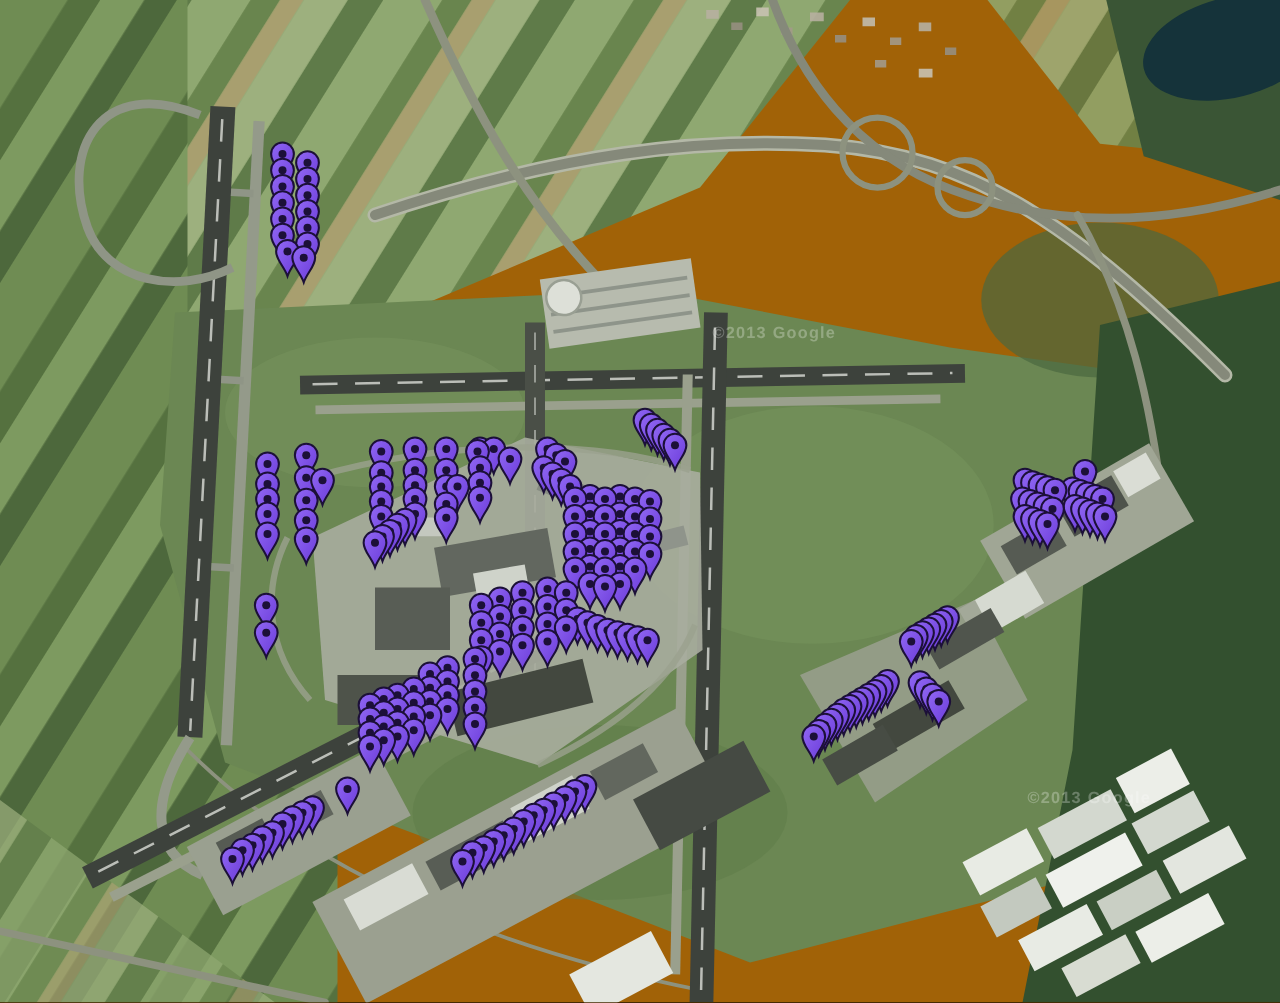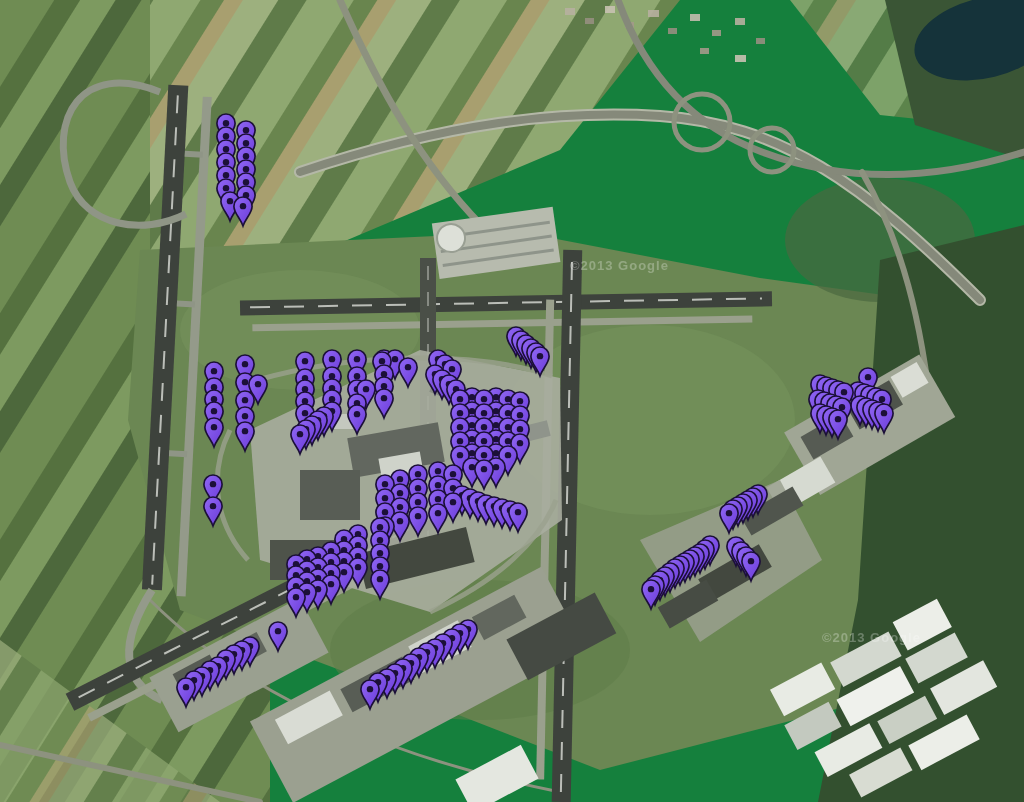--- a/index.html
+++ b/index.html
@@ -1,17 +1,17 @@
 <!DOCTYPE html>
 <html><head>
 <meta charset="utf-8">
 <style>
   html,body{margin:0;padding:0;background:#000;}
   .stage{position:relative;width:1024px;height:802px;overflow:hidden;
-         font-family:"Liberation Sans", sans-serif;background:#15803d;}
+         font-family:"Liberation Sans", sans-serif;background:#a16207;}
   .basemap{position:absolute;left:0;top:0;width:1024px;height:802px;display:block;}
   .pins{position:absolute;left:0;top:0;width:1024px;height:802px;}
   .pin{position:absolute;width:21px;height:31px;transform:translate(-50%,-100%);overflow:visible;cursor:pointer;}
   .wm{position:absolute;color:rgba(255,255,255,0.28);font-size:13px;font-weight:bold;
       letter-spacing:1px;pointer-events:none;white-space:nowrap;}
   .wm1{left:570px;top:258px;}
   .wm2{left:822px;top:630px;}
 </style>
 </head>
 <body>

